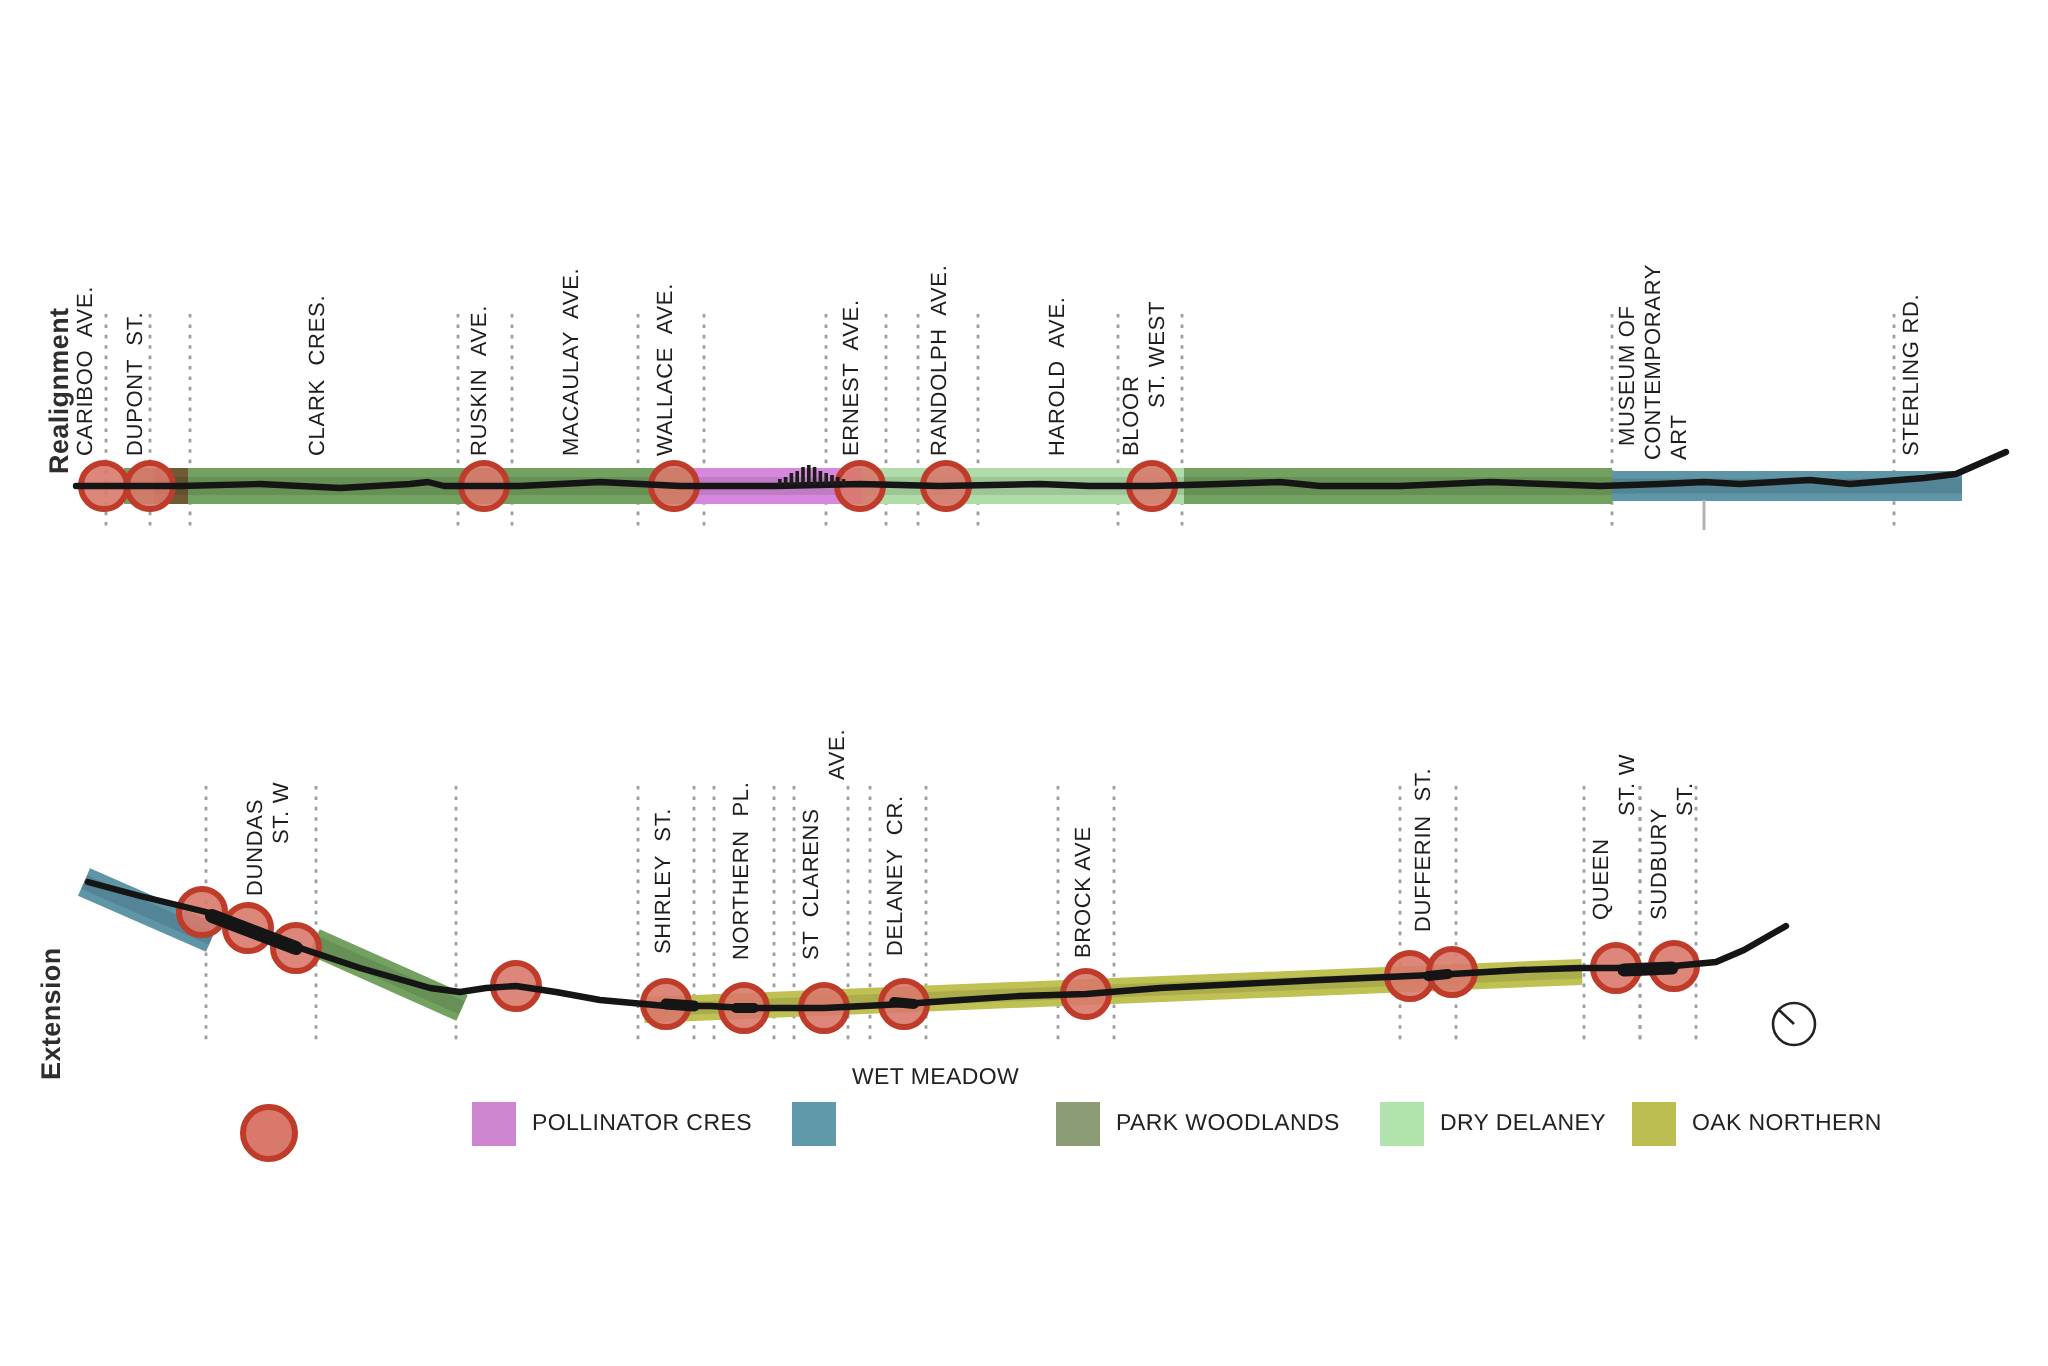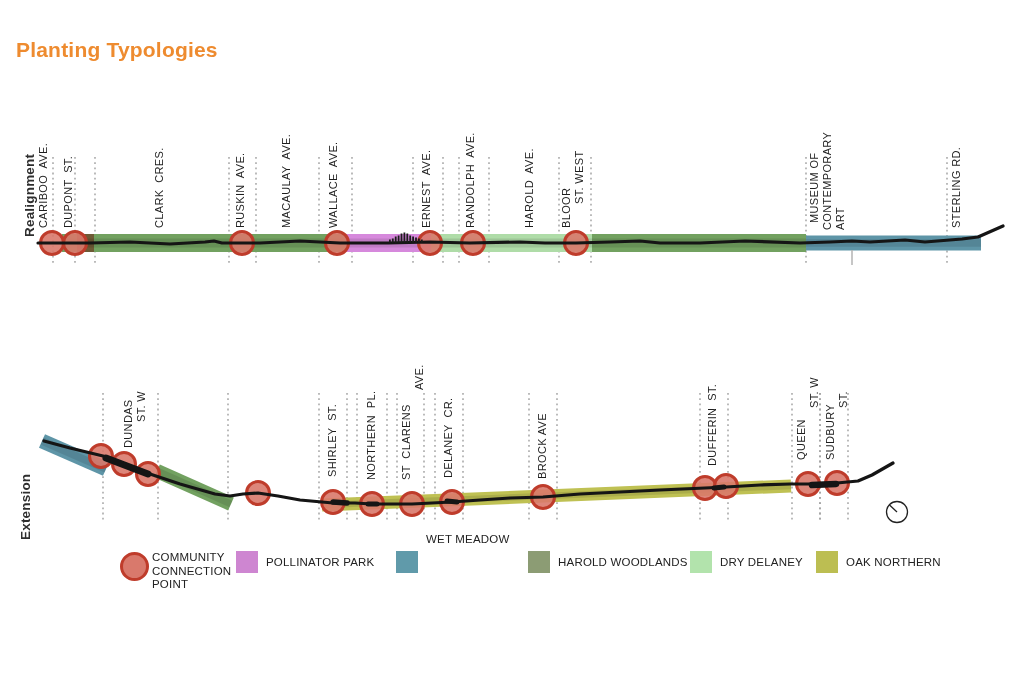--- a/index.html
+++ b/index.html
@@ -16,21 +16,20 @@
   .legend-label{position:absolute;font-size:11.5px;line-height:13.5px;color:#222;
          letter-spacing:.2px;white-space:pre;}
   .legend-swatch{position:absolute;width:22px;height:22px;}
   .legend-circle{position:absolute;width:23px;height:23px;border-radius:50%;
          background:var(--connection_fill);border:3px solid var(--connection_stroke);}
 </style>
 </head>
 <body>
 
 <div class="stage" id="stage">
-  <h1 class="title">Planting Typologies</h1>
   <div class="section-label" id="label-realignment" style="left: 22px; top: 237px;">Realignment</div>
   <div class="section-label" id="label-extension" style="left: 18px; top: 540px;">Extension</div>
   <svg id="art" width="1024" height="683" viewBox="0 0 1024 683">
       <line x1="53" y1="157" x2="53" y2="266" stroke="#9E9E9E" stroke-width="1.4" stroke-dasharray="1.8 3.4"></line>
       <line x1="75" y1="157" x2="75" y2="266" stroke="#9E9E9E" stroke-width="1.4" stroke-dasharray="1.8 3.4"></line>
       <line x1="95" y1="157" x2="95" y2="266" stroke="#9E9E9E" stroke-width="1.4" stroke-dasharray="1.8 3.4"></line>
       <line x1="229" y1="157" x2="229" y2="266" stroke="#9E9E9E" stroke-width="1.4" stroke-dasharray="1.8 3.4"></line>
       <line x1="256" y1="157" x2="256" y2="266" stroke="#9E9E9E" stroke-width="1.4" stroke-dasharray="1.8 3.4"></line>
       <line x1="319" y1="157" x2="319" y2="266" stroke="#9E9E9E" stroke-width="1.4" stroke-dasharray="1.8 3.4"></line>
       <line x1="352" y1="157" x2="352" y2="266" stroke="#9E9E9E" stroke-width="1.4" stroke-dasharray="1.8 3.4"></line>
@@ -188,26 +187,23 @@
     </div>
     <div class="street-label" style="left: 795px; top: 460px;">
       <div>QUEEN</div>
       <div style="padding-left: 52px;">ST. W</div>
     </div>
     <div class="street-label" style="left: 824px; top: 460px;">
       <div>SUDBURY</div>
       <div style="padding-left: 52px;">ST.</div>
     </div>
     <div class="legend-circle" style="left: 120px; top: 552px;"></div>
-    <div class="legend-label" style="left: 152px; top: 551px;">COMMUNITY
-CONNECTION
-POINT</div>
     <div class="legend-swatch" style="left: 236px; top: 551px; background: rgb(206, 134, 209);"></div>
-    <div class="legend-label" style="left: 266px; top: 556px;">POLLINATOR PARK</div>
+    <div class="legend-label" style="left: 266px; top: 556px;">POLLINATOR CRES</div>
     <div class="legend-swatch" style="left: 396px; top: 551px; background: rgb(96, 154, 170);"></div>
     <div class="legend-label" style="left: 426px; top: 533px;">WET MEADOW</div>
     <div class="legend-swatch" style="left: 528px; top: 551px; background: rgb(140, 156, 116);"></div>
-    <div class="legend-label" style="left: 558px; top: 556px;">HAROLD WOODLANDS</div>
+    <div class="legend-label" style="left: 558px; top: 556px;">PARK WOODLANDS</div>
     <div class="legend-swatch" style="left: 690px; top: 551px; background: rgb(178, 227, 172);"></div>
     <div class="legend-label" style="left: 720px; top: 556px;">DRY DELANEY</div>
     <div class="legend-swatch" style="left: 816px; top: 551px; background: rgb(188, 190, 82);"></div>
     <div class="legend-label" style="left: 846px; top: 556px;">OAK NORTHERN</div>
   </div>
 
 </body></html>

